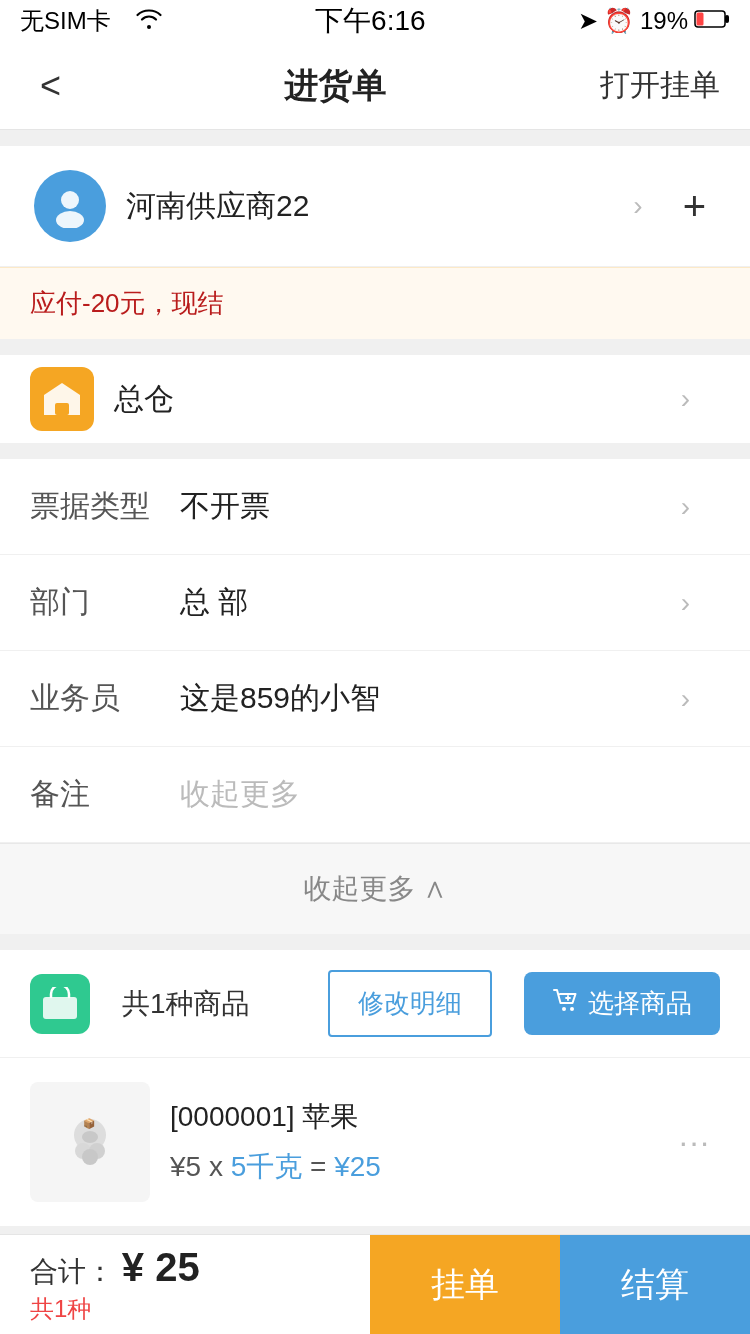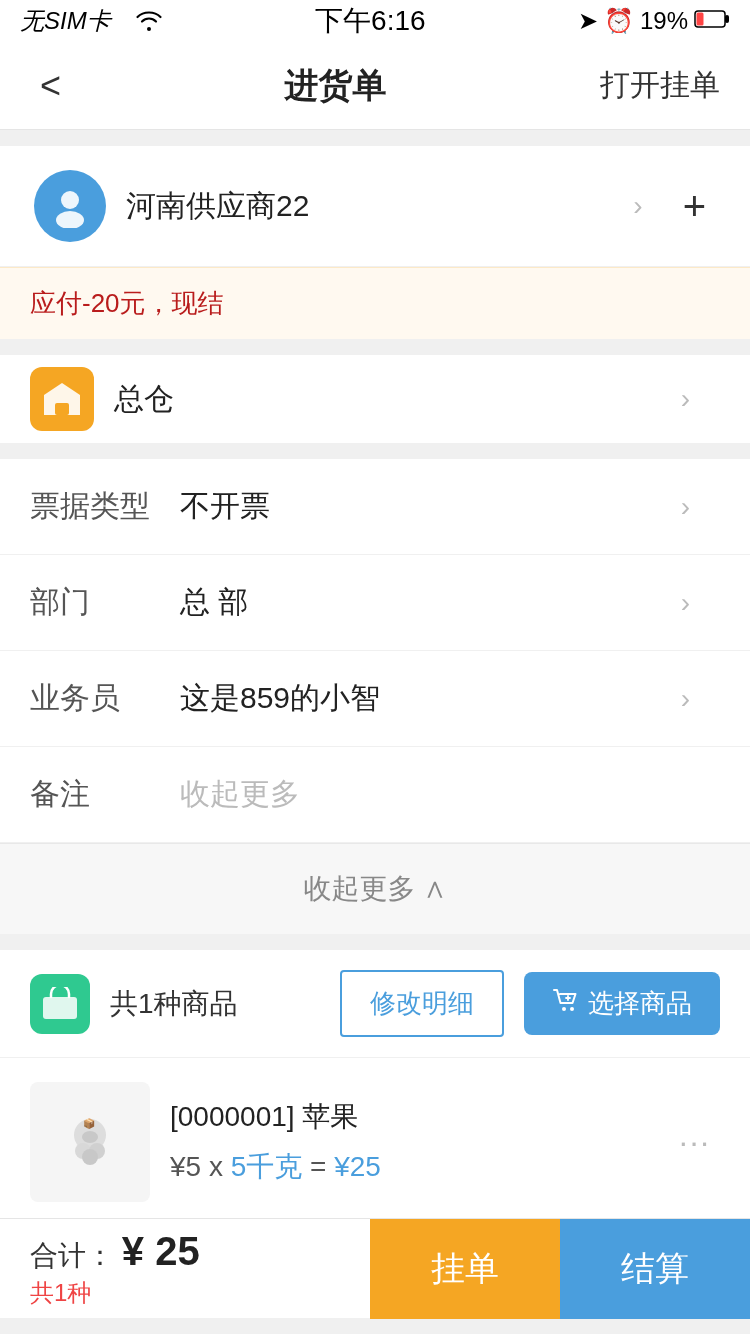--- a/index.html
+++ b/index.html
@@ -17,21 +17,21 @@
     .status-bar {
       height: 42px;
       background: #fff;
       display: flex;
       align-items: center;
       justify-content: space-between;
       padding: 0 20px;
       font-size: 24px;
       color: #000;
     }
-    .status-left { display: flex; align-items: flex-end; gap: 24px; font-style: italic; }
+    .status-left { display: flex; align-items: center; gap: 24px; }
     .status-center { font-size: 28px; font-weight: 500; }
     .status-right { display: flex; align-items: center; gap: 6px; font-size: 24px; }
 
     
     .nav-bar {
       height: 88px;
       background: #fff;
       display: flex;
       align-items: center;
       justify-content: space-between;
@@ -168,21 +168,21 @@
       border-top: 1px solid #e8e8e8;
       cursor: pointer;
     }
 
     
     .products-header {
       display: flex;
       align-items: center;
       padding: 20px 30px;
       background: #fff;
-      gap: 20px;
+      gap: 32px;
     }
     .products-icon {
       width: 60px;
       height: 60px;
       border-radius: 12px;
       background: #2fc990;
       display: flex;
       align-items: center;
       justify-content: center;
       flex-shrink: 0;
@@ -249,21 +249,21 @@
     .more-btn {
       color: #bbb;
       font-size: 32px;
       cursor: pointer;
       padding: 10px;
     }
 
     
     .bottom-bar {
       position: fixed;
-      bottom: 16px;
+      bottom: 0;
       left: 0;
       width: 750px;
       height: 100px;
       display: flex;
       align-items: center;
       background: #fff;
       border-top: 1px solid #e5e5e5;
     }
     .total-area {
       flex: 1;

